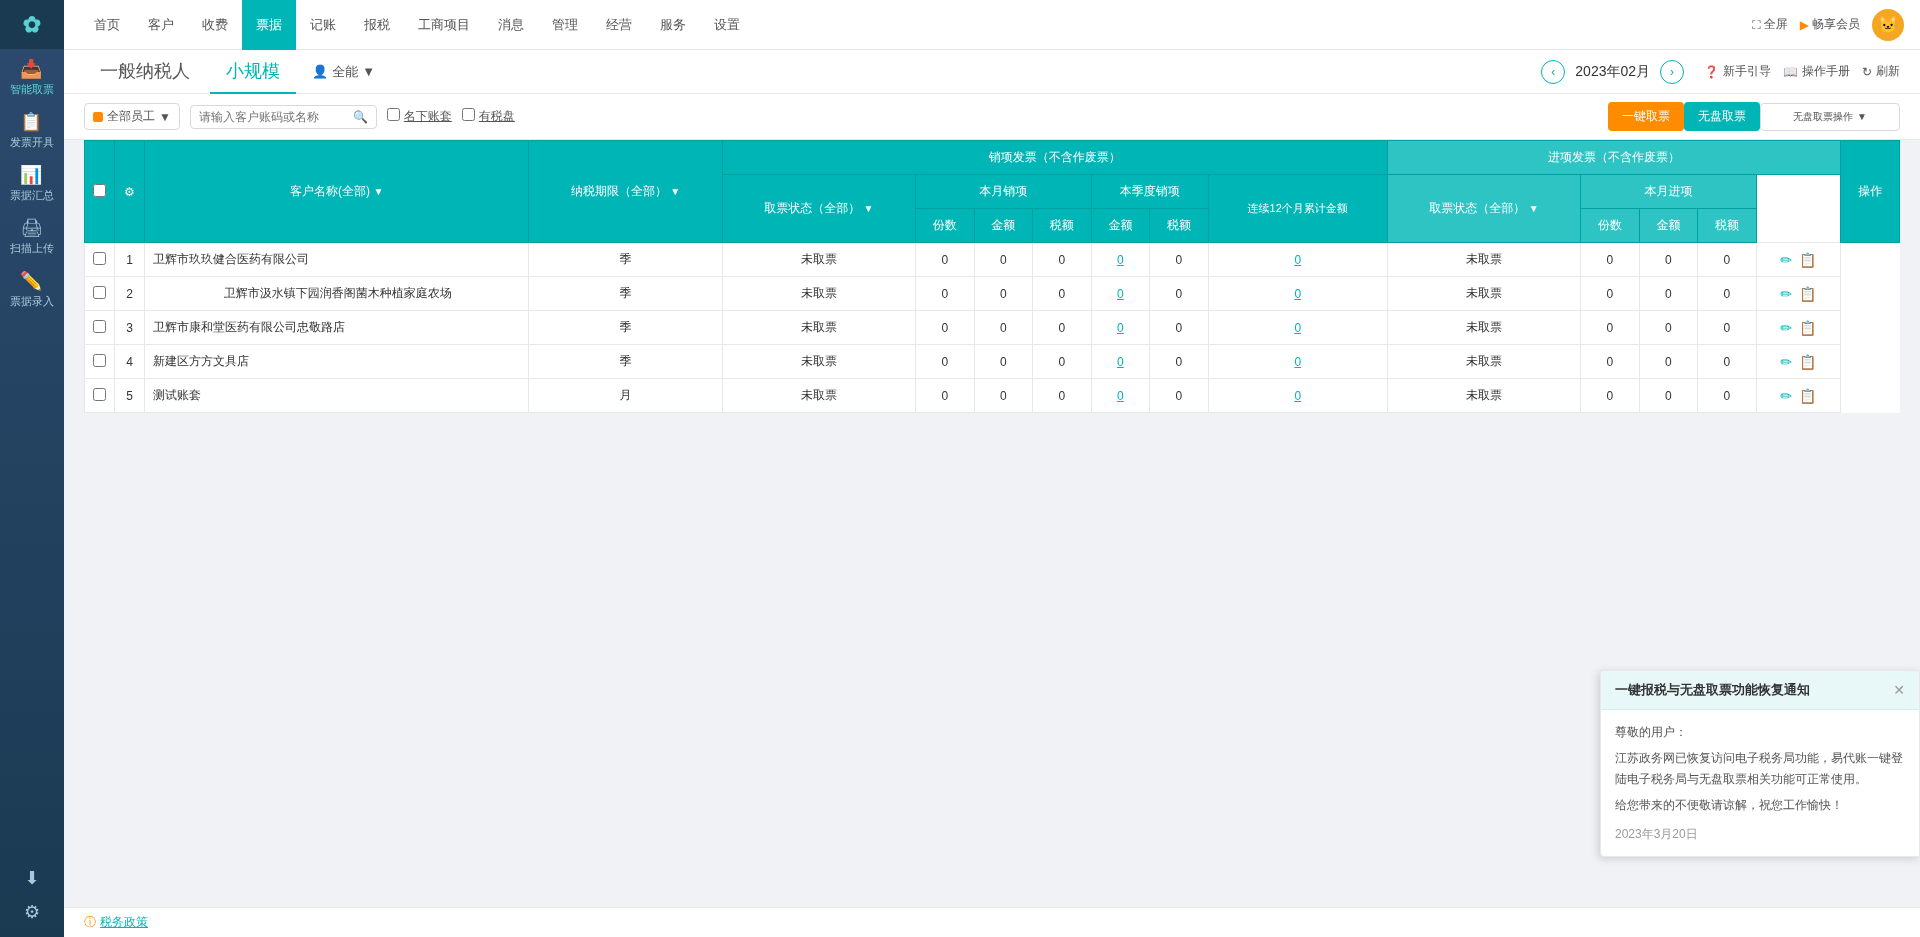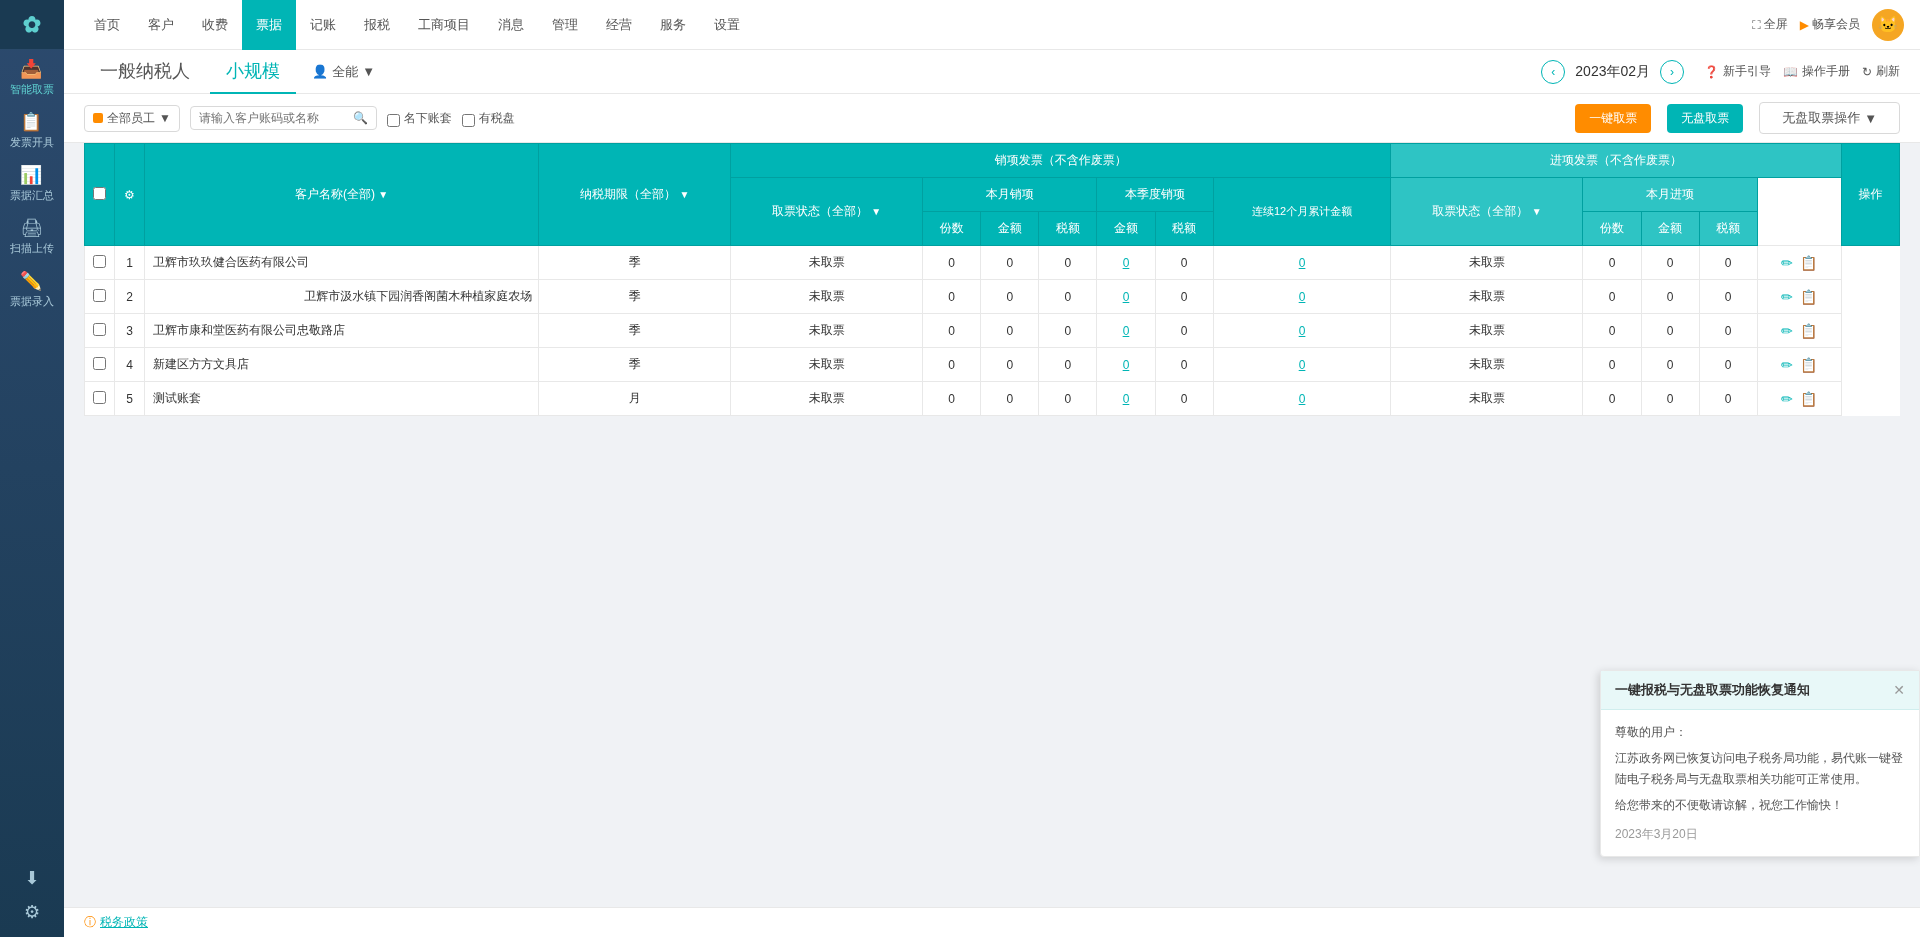--- a/index.html
+++ b/index.html
@@ -239,31 +239,32 @@
     .search-box input {
       border: none;
       outline: none;
       font-size: 12px;
       color: #999;
       width: 150px;
       background: transparent;
     }
     .checkbox-item {
       display: flex;
-      align-items: flex-end;
+      align-items: flex-start;
       gap: 4px;
       font-size: 12px;
       color: #555;
       cursor: pointer;
+      text-decoration: underline;
     }
     .toolbar-right {
       margin-left: auto;
       display: flex;
       align-items: center;
-      gap: 16px;
+      gap: 0;
     }
     .btn-primary {
       background: #ff8c00;
       color: #fff;
       border: none;
       border-radius: 4px;
       padding: 6px 14px;
       font-size: 12px;
       cursor: pointer;
       white-space: nowrap;
@@ -276,22 +277,22 @@
       padding: 6px 14px;
       font-size: 12px;
       cursor: pointer;
       white-space: nowrap;
     }
     .btn-dropdown {
       background: #fff;
       color: #555;
       border: 1px solid #d9d9d9;
       border-radius: 4px;
-      padding: 6px 22px;
-      font-size: 13px;
+      padding: 6px 32px;
+      font-size: 10px;
       cursor: pointer;
       white-space: nowrap;
       display: flex;
       align-items: center;
       gap: 4px;
     }
 
     
     .table-container {
       flex: 1;
@@ -588,21 +589,21 @@
       <td>
         <span class="action-icon">✏</span>
         <span class="action-icon">📋</span>
       </td>
     </tr>
             <tr>
       <td class="checkbox-cell">
         <input type="checkbox" style="">
       </td>
       <td>2</td>
-      <td style="text-align:right;padding-left:16px;">卫辉市汲水镇下园润香阁菌木种植家庭农场</td>
+      <td style="text-align:center;padding-left:8px;">卫辉市汲水镇下园润香阁菌木种植家庭农场</td>
       <td>季</td>
       <td>未取票</td>
       <td>0</td>
       <td>0</td>
       <td>0</td>
       <td><span class="link-text">0</span></td>
       <td>0</td>
       <td><span class="link-text">0</span></td>
       <td>未取票</td>
       <td>0</td>

